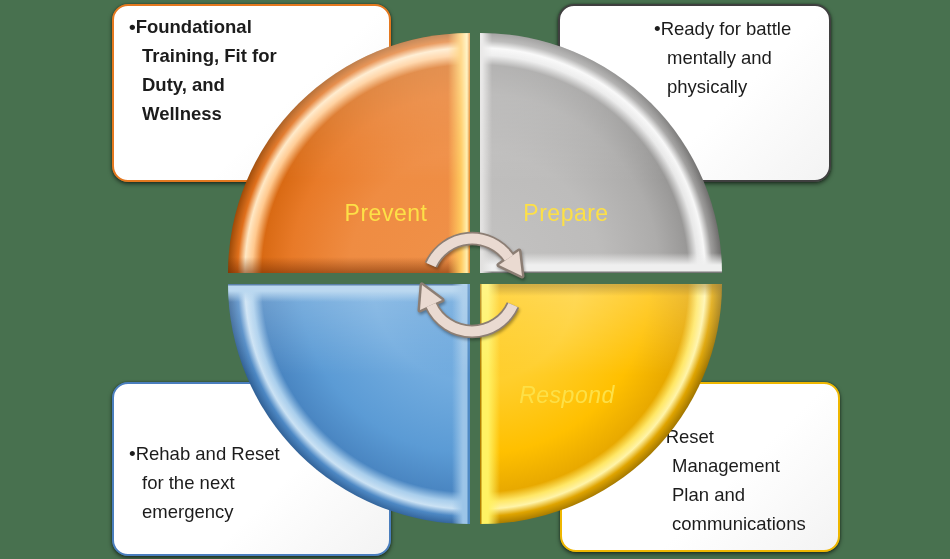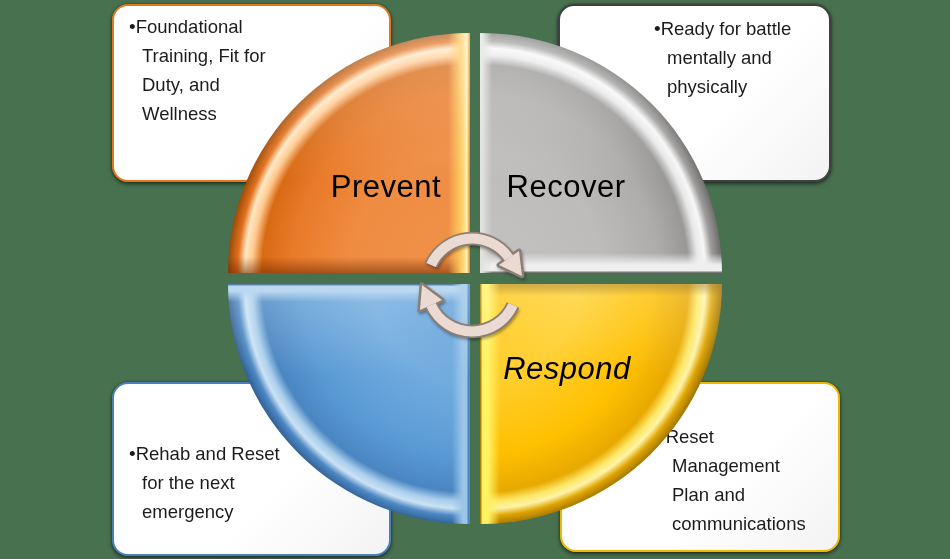--- a/index.html
+++ b/index.html
@@ -12,21 +12,21 @@
   }
 
   
   .callout{
     position:absolute;
     background:linear-gradient(135deg,#ffffff 60%,#f3f3f3 100%);
     border:2.5px solid #888;
     border-radius:16px;
     box-shadow:0 2px 4px rgba(0,0,0,.55), 0 0 2px rgba(0,0,0,.4);
   }
-  .callout-tl{left:112px;top:4px;width:275px;height:174px;border-color:#E4781F;}
+  .callout-tl{left:112px;top:4px;width:275px;height:174px;border-color:#E4781F;font-weight:bold;}
   .callout-tr{left:558px;top:4px;width:269px;height:174px;border-color:#3F3F3F;}
   .callout-bl{left:112px;top:382px;width:275px;height:170px;border-color:#4A7EBD;}
   .callout-br{left:560px;top:382px;width:276px;height:166px;border-color:#EFB700;}
 
   .callout-content{
     position:absolute;
     font-size:18.5px;
     line-height:29px;
     color:#1c1c1c;
     white-space:pre-line;
@@ -86,25 +86,26 @@
     background:linear-gradient(to bottom,rgba(255,255,255,.34),rgba(255,255,255,.08) 45%,rgba(255,255,255,0) 62%);
   }
   .quad-recover::after,.quad-respond::after{
     background:linear-gradient(to bottom,rgba(255,255,255,.22),rgba(255,255,255,0) 38%);
   }
 
   
   .quad-label{
     position:absolute;
     transform:translate(-50%,-50%);
-    font-size:31px;
-    color:#000000;
+    font-size:23px;
+    color:#fde047;
     letter-spacing:.5px;
     white-space:nowrap;
     z-index:5;
+    margin-top:26px;
   }
   .label-prevent{left:386px;top:187px;}
   .label-prepare{left:566px;top:187px;}
   .label-recover{left:386px;top:369px;}
   .label-respond{left:567px;top:369px;font-style:italic;}
 
   
   .arrows{position:absolute;left:0;top:0;width:950px;height:559px;z-index:8;pointer-events:none;}
   .arrow-group{filter:drop-shadow(1px 2px 1.5px rgba(0,0,0,.35));}
 </style>
@@ -138,21 +139,21 @@
 Plan and
 communications</span></div>
   </div>
 
   <div class="quad quad-prevent"></div>
   <div class="quad quad-prepare"></div>
   <div class="quad quad-recover"></div>
   <div class="quad quad-respond"></div>
 
   <div class="quad-label label-prevent">Prevent</div>
-  <div class="quad-label label-prepare">Recover</div>
+  <div class="quad-label label-prepare">Prepare</div>
   <div class="quad-label label-respond">Respond</div>
 
   <svg class="arrows" viewBox="0 0 950 559" aria-hidden="true">
     <g class="arrow-group">
       <path d="M431 265 A45 45 0 0 1 509 258" fill="none" stroke="#8C7E74" stroke-width="13.5"></path>
       <polygon points="519,251 499,265 522,276" fill="#8C7E74" stroke="#8C7E74" stroke-width="5" stroke-linejoin="round"></polygon>
       <path d="M431 265 A45 45 0 0 1 509 258" fill="none" stroke="#EADAD1" stroke-width="10"></path>
       <polygon points="519,251 499,265 522,276" fill="#EADAD1"></polygon>
     </g>
     <g class="arrow-group">

